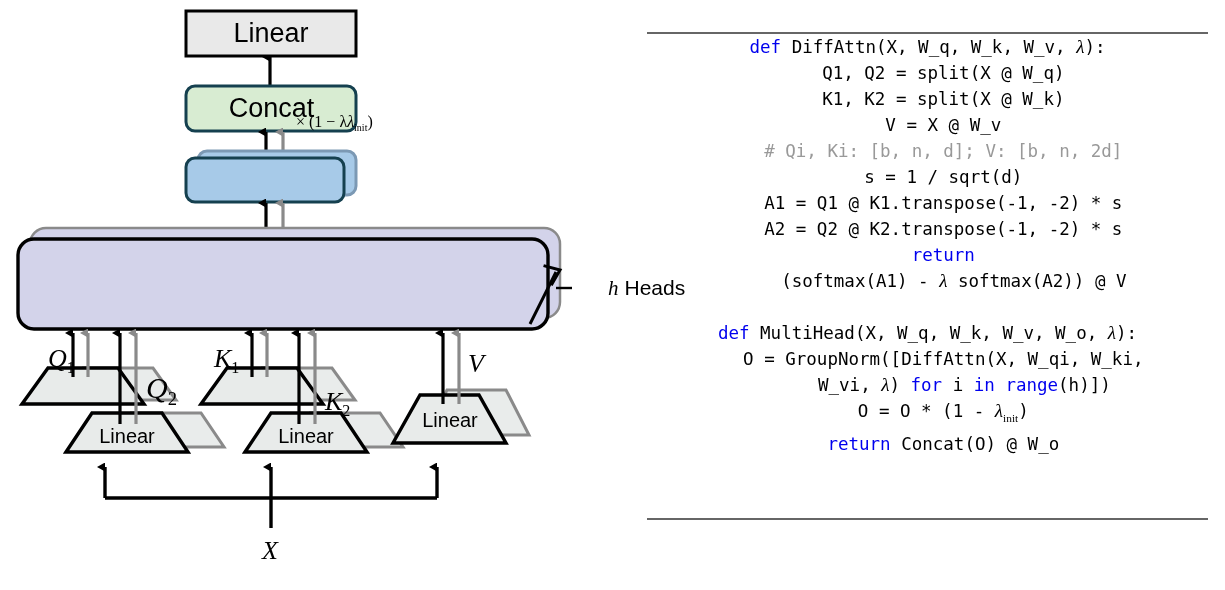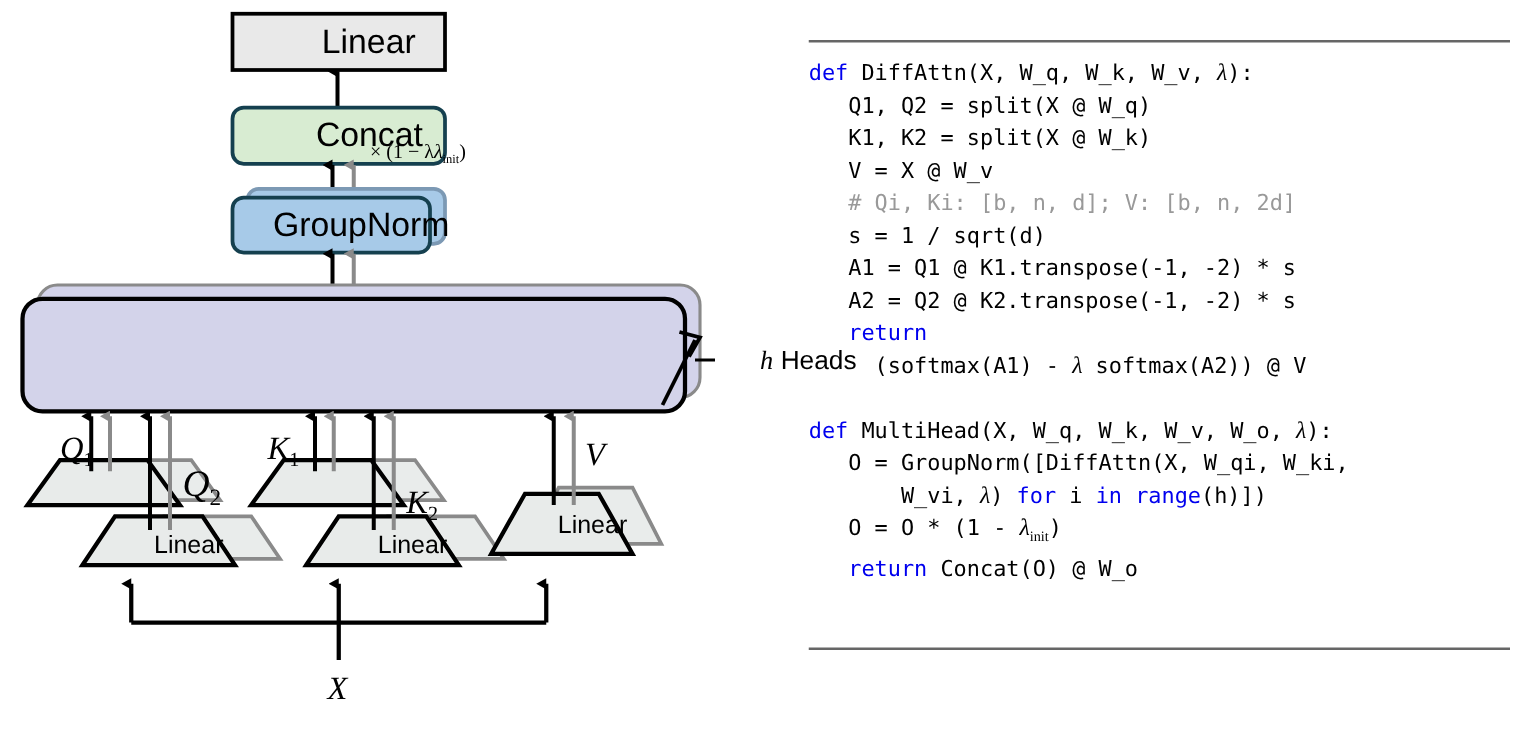--- a/index.html
+++ b/index.html
@@ -16,21 +16,20 @@
   
   #diagram { position:absolute; left:0; top:0; width:620px; height:590px; }
   #diagram svg { position:absolute; left:0; top:0; }
 
   .boxlabel {
     position:absolute;
     display:flex; align-items:center; justify-content:center;
     font-family:"Liberation Sans", sans-serif;
     white-space:nowrap;
     pointer-events:none;
-    padding-left:24px;
   }
 
   .mathlbl {
     position:absolute;
     font-family:"Liberation Serif", serif;
     font-style:italic;
     white-space:nowrap;
   }
   .mathlbl sub { font-style:normal; font-size:62%; }
 
@@ -45,26 +44,27 @@
     position:absolute;
     left:647px; top:32px;
     width:561px;
   }
   #code-rule-top, #code-rule-bottom {
     height:2px; background:#666; width:100%;
   }
   #code-rule-bottom { position:absolute; left:0; top:486px; width:561px; }
   pre.code {
     margin:0;
-    padding:12px 0 0 0;
+    padding:0 0 0 0;
     font-family:"DejaVu Sans Mono", monospace;
     font-size:17.5px;
     line-height:26px;
     color:#000;
     white-space:pre;
+    text-align:center;
   }
   .kw   { color:#0000ee; }
   .cmt  { color:#999999; }
   .lam  { font-family:"Liberation Serif", serif; font-style:italic; font-size:19px; }
   .lamsub { font-family:"Liberation Serif", serif; font-style:italic; font-size:19px; }
   .lamsub sub { font-style:normal; font-size:60%; font-family:"Liberation Serif", serif;}
 </style>
 </head>
 <body>
 
@@ -188,21 +188,20 @@
         <line x1="271" y1="528" x2="271" y2="467" stroke="#000" stroke-width="3.4" marker-end="url(#arrB)"></line>
 
         <line x1="437" y1="498" x2="437" y2="467" stroke="#000" stroke-width="3.4" marker-end="url(#arrB)"></line>
       </g>
     </svg>
 
     <div class="boxlabel" style="left:186px; top:11px; width:170px; height:45px; font-size:27px;">Linear</div>
 
     <div class="boxlabel" style="left:186px; top:86px; width:171px; height:45px; font-size:27px;">Concat</div>
 
-    <div class="boxlabel" style="left:186px; top:158px; width:158px; height:44px; font-size:27px;">GroupNorm</div>
 
     <div class="formula" style="left:296px; top:113px; font-size:16px;">
       <span>× (1 − λ</span><i style="font-family:'Liberation Serif',serif;">λ</i><sub style="font-size:10px;">init</sub><span>)</span>
     </div>
 
 
     <div class="formula" style="left:608px; top:276px; font-size:21px;">
       <i>h</i><span style="font-family:'Liberation Sans',sans-serif; font-style:normal; margin-left:6px;">Heads</span>
     </div>
 

